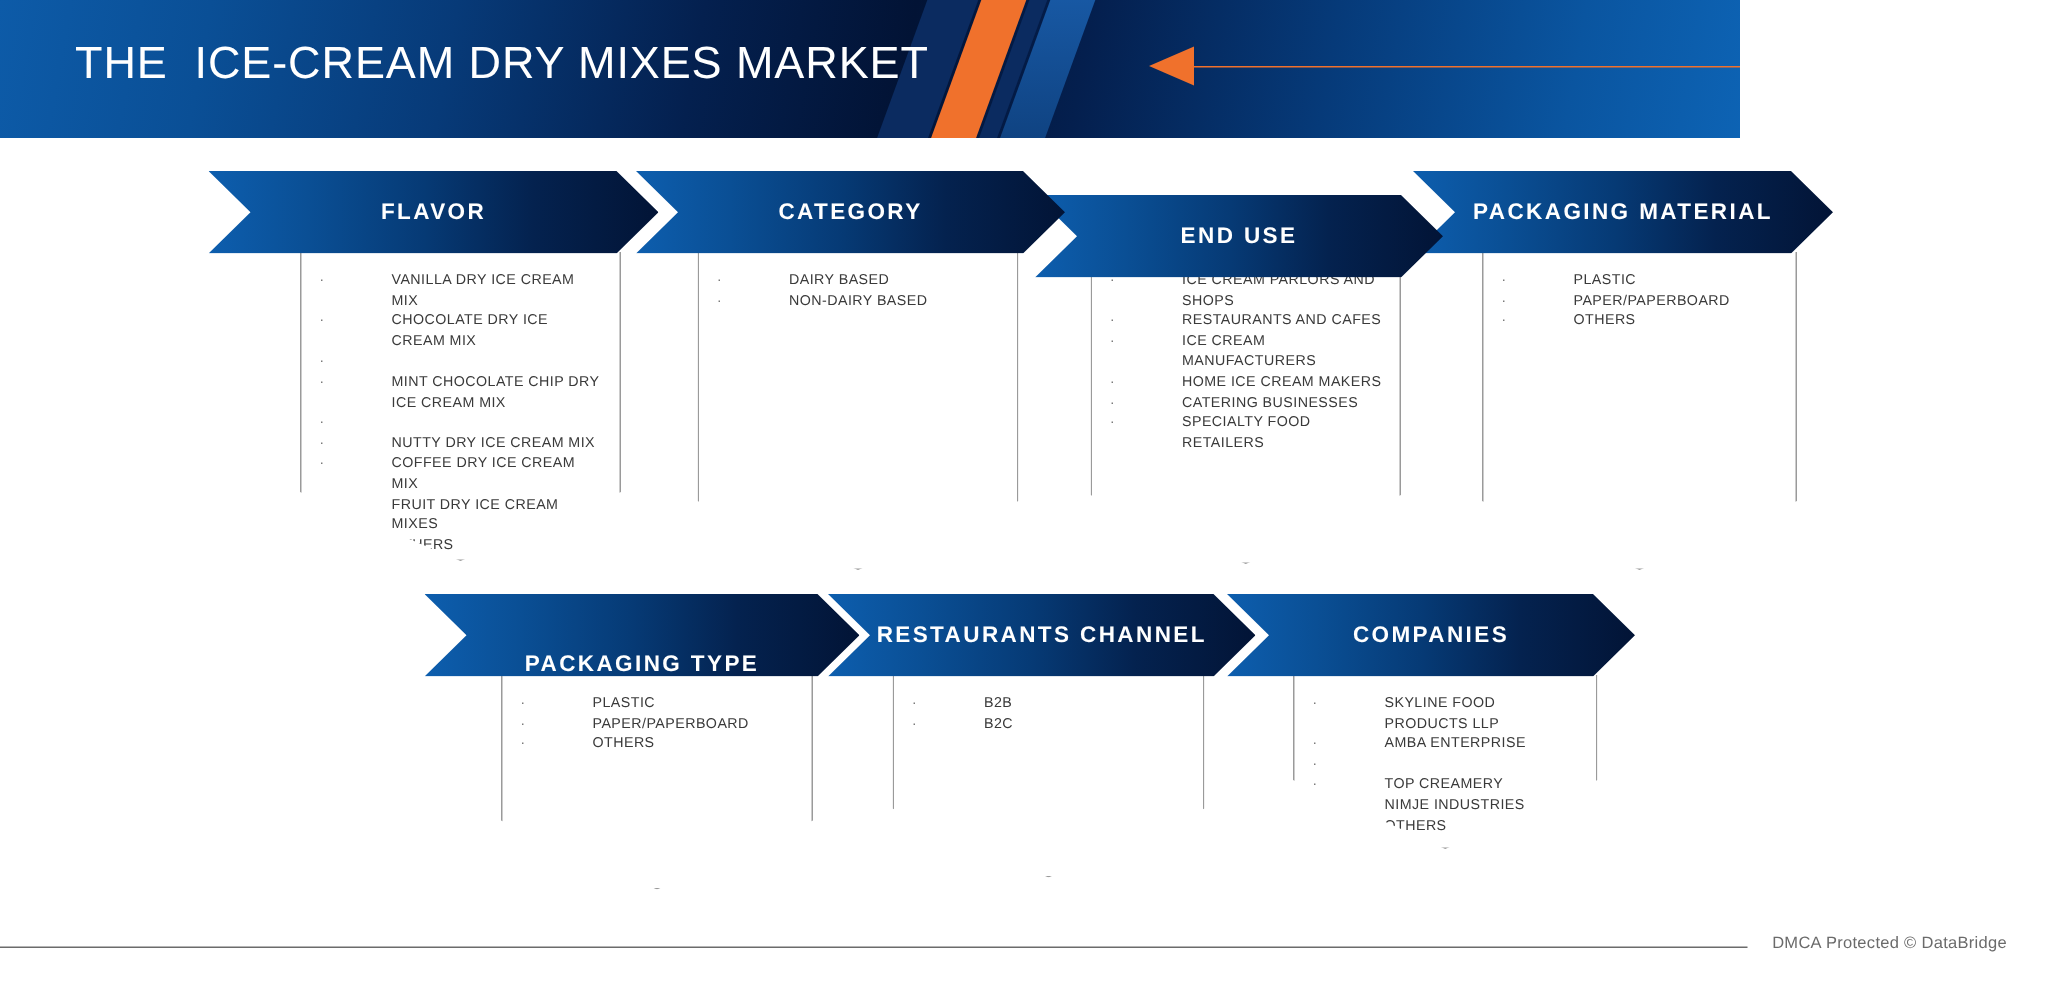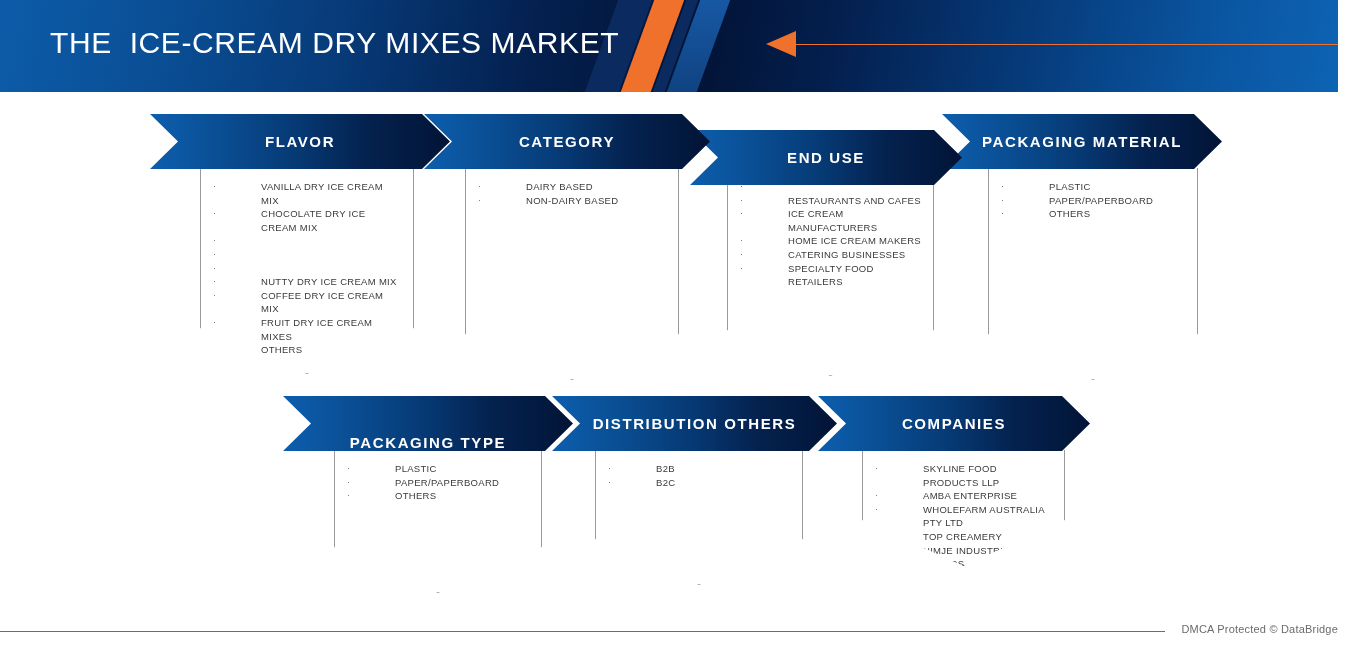--- a/index.html
+++ b/index.html
@@ -6,21 +6,21 @@
   html,body { width:1366px; height:659px; }
   body {
     font-family:"Liberation Sans", sans-serif;
     background:#ffffff;
     position:relative;
     overflow:hidden;
   }
 
   
   .header {
-    position:absolute; left:0; top:0; width:1338px; height:92px;
+    position:absolute; left:0; top:0; width:1160px; height:92px;
     background:linear-gradient(100deg,
        #0d5ba8 0%, #0a4f96 12%, #073a78 26%, #04204f 40%,
        #021335 52%, #041f4e 62%, #063a79 76%, #0a55a0 90%, #0d63b4 100%);
     overflow:hidden;
     text-decoration:underline;
   }
   .stripe { position:absolute; top:-30px; height:160px; transform:skewX(-20deg); }
   .stripe-orange { background:#f0712c; }
   .stripe-blue-dk { background:#0b2b60; }
   .stripe-blue-lt { background:linear-gradient(180deg,#1a5fae,#0c3a74); }
@@ -96,21 +96,21 @@
   <div class="stripe stripe-orange" style="left:636px; width:30px;"></div>
   <div class="stripe stripe-blue-dk" style="left:668px; width:12px;"></div>
   <div class="stripe stripe-blue-lt" style="left:682px; width:30px;"></div>
 
   <div class="header-title">THE  ICE-CREAM DRY MIXES MARKET</div>
 
   <div class="hdr-arrow-head"></div>
   <div class="hdr-arrow-line"></div>
 </div>
 
-<div class="banner" style="left:150px; top:114px; width:300px; z-index:5;text-align:center;">
+<div class="banner" style="left:139px; top:114px; width:300px; z-index:5;text-align:center;">
   <span class="banner-label">FLAVOR</span>
 </div>
 <div class="banner" style="left:424px; top:114px; width:286px; z-index:4;">
   <span class="banner-label">CATEGORY</span>
 </div>
 <div class="banner" style="left:690px; top:114px; width:272px; z-index:3;margin-top:16px;">
   <span class="banner-label">END USE</span>
 </div>
 <div class="banner" style="left:942px; top:114px; width:280px; z-index:2;">
   <span class="banner-label">PACKAGING MATERIAL</span>
@@ -124,20 +124,21 @@
       </div>
     <div class="item">
         <span class="bullet">·</span>
         <span class="item-text">CHOCOLATE DRY ICE CREAM MIX</span>
       </div>
     <div class="item">
         <span class="bullet">·</span>
       </div>
     <div class="item">
         <span class="bullet">·</span>
+        <span class="item-text">MINT CHOCOLATE CHIP DRY ICE CREAM MIX</span>
       </div>
     <div class="item">
         <span class="bullet">·</span>
       </div>
     <div class="item">
         <span class="bullet">·</span>
         <span class="item-text">NUTTY DRY ICE CREAM MIX</span>
       </div>
     <div class="item">
         <span class="bullet">·</span>
@@ -164,20 +165,21 @@
         <span class="bullet">·</span>
         <span class="item-text">NON-DAIRY BASED</span>
       </div>
   </div>
 </div>
 
 <div class="card" style="left:727px; top:168px; width:207px; height:208px;">
   <div class="card-inner">
     <div class="item">
         <span class="bullet">·</span>
+        <span class="item-text">ICE CREAM PARLORS AND SHOPS</span>
       </div>
     <div class="item">
         <span class="bullet">·</span>
         <span class="item-text">RESTAURANTS AND CAFES</span>
       </div>
     <div class="item">
         <span class="bullet">·</span>
         <span class="item-text">ICE CREAM MANUFACTURERS</span>
       </div>
     <div class="item">
@@ -209,21 +211,21 @@
         <span class="bullet">·</span>
         <span class="item-text">OTHERS</span>
       </div>
   </div>
 </div>
 
 <div class="banner" style="left:283px; top:396px; width:290px; z-index:5;align-items:flex-end;">
   <span class="banner-label">PACKAGING TYPE</span>
 </div>
 <div class="banner" style="left:552px; top:396px; width:285px; z-index:4;">
-  <span class="banner-label">DISTRIBUTION OTHERS</span>
+  <span class="banner-label">RESTAURANTS CHANNEL</span>
 </div>
 <div class="banner" style="left:818px; top:396px; width:272px; z-index:3;">
   <span class="banner-label">COMPANIES</span>
 </div>
 
 <div class="card" style="left:334px; top:450px; width:208px; height:143px;">
   <div class="card-inner">
     <div class="item">
         <span class="bullet">·</span>
         <span class="item-text">PLASTIC</span>
@@ -257,21 +259,20 @@
     <div class="item">
         <span class="bullet">·</span>
         <span class="item-text">SKYLINE FOOD PRODUCTS LLP</span>
       </div>
     <div class="item">
         <span class="bullet">·</span>
         <span class="item-text">AMBA ENTERPRISE</span>
       </div>
     <div class="item">
         <span class="bullet">·</span>
-        <span class="item-text">WHOLEFARM AUSTRALIA PTY LTD</span>
       </div>
     <div class="item">
         <span class="bullet">·</span>
         <span class="item-text">TOP CREAMERY</span>
       </div>
     <div class="item">
         <span class="bullet">·</span>
         <span class="item-text">NIMJE INDUSTRIES</span>
       </div>
     <div class="item">

